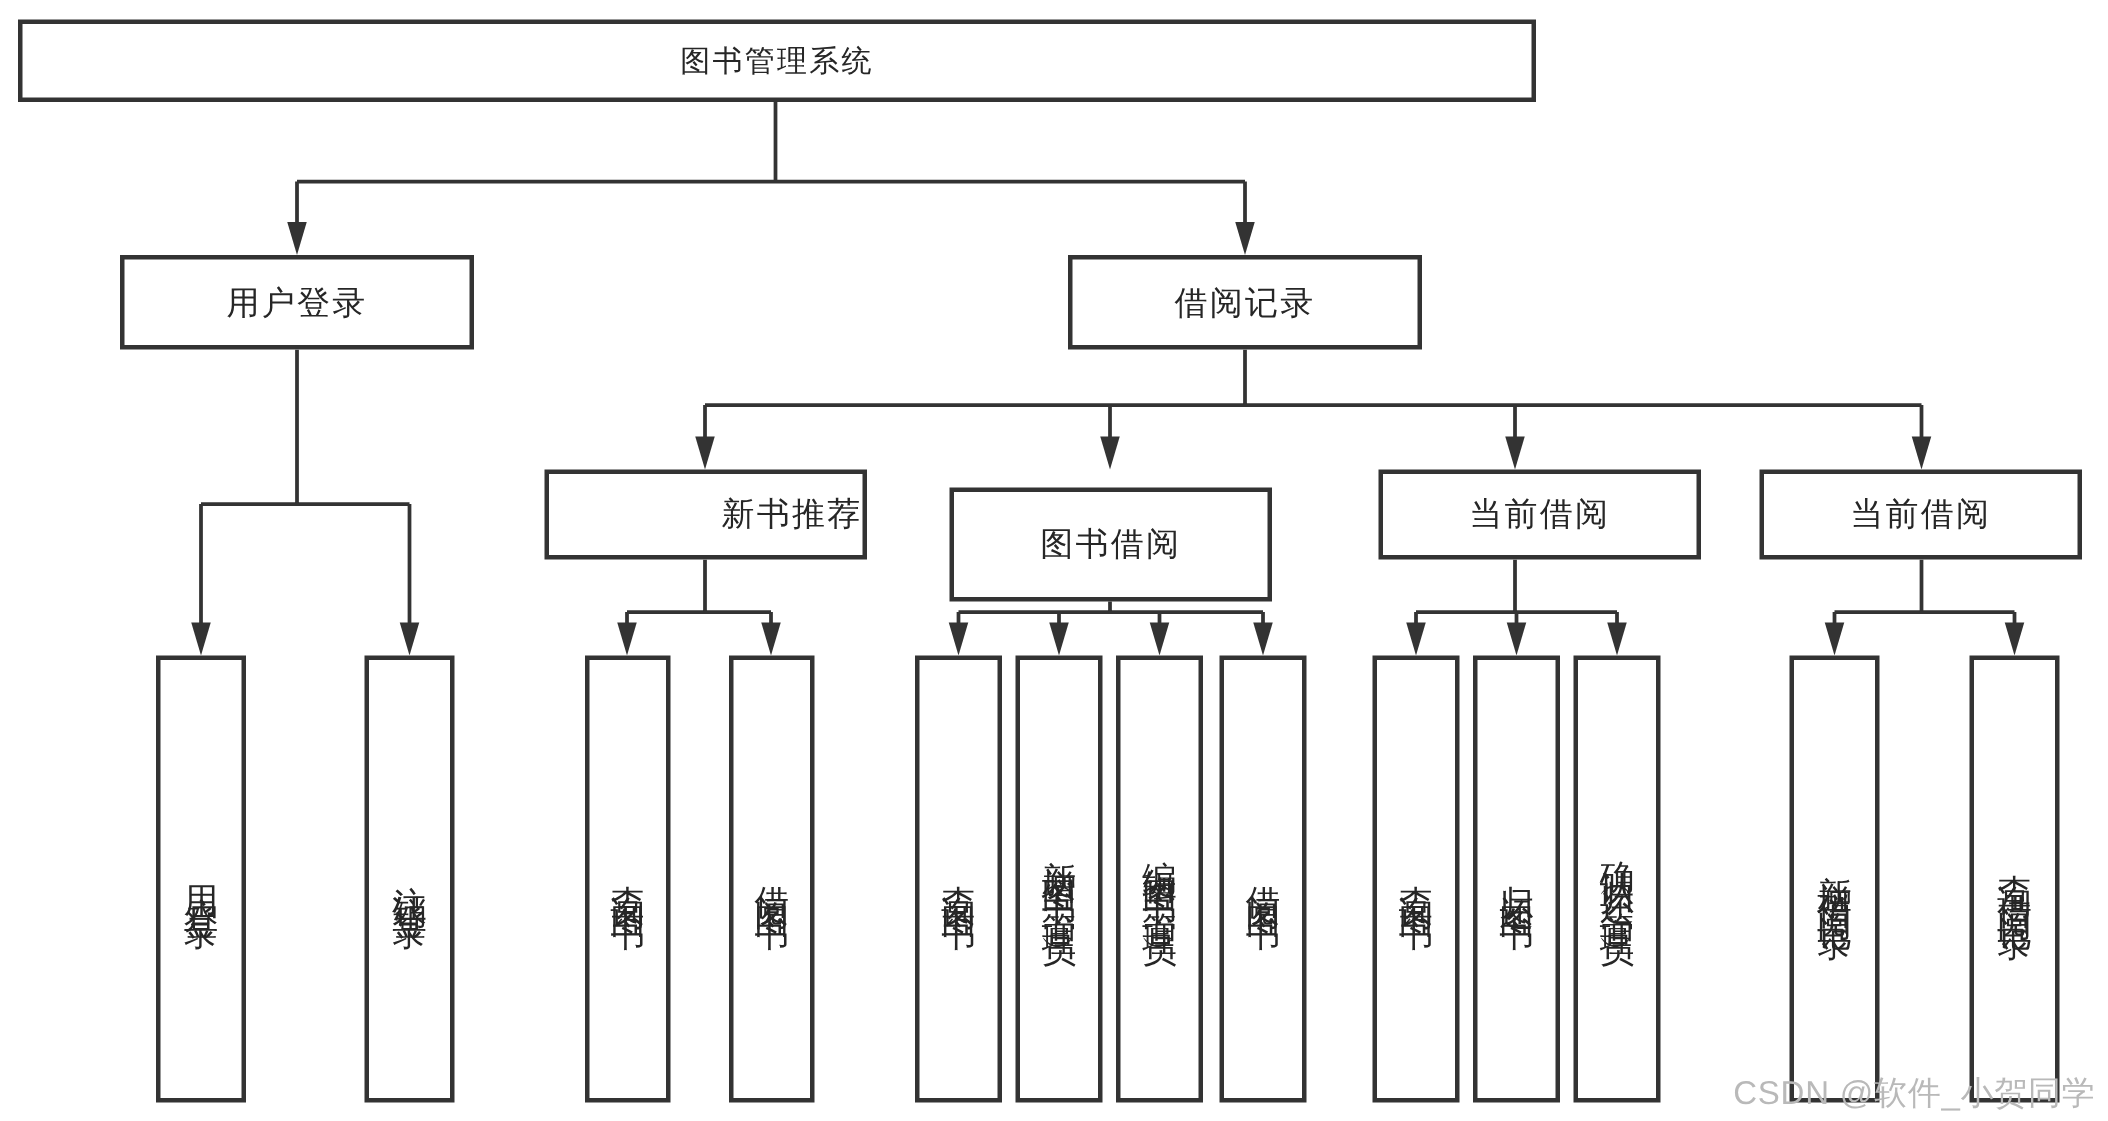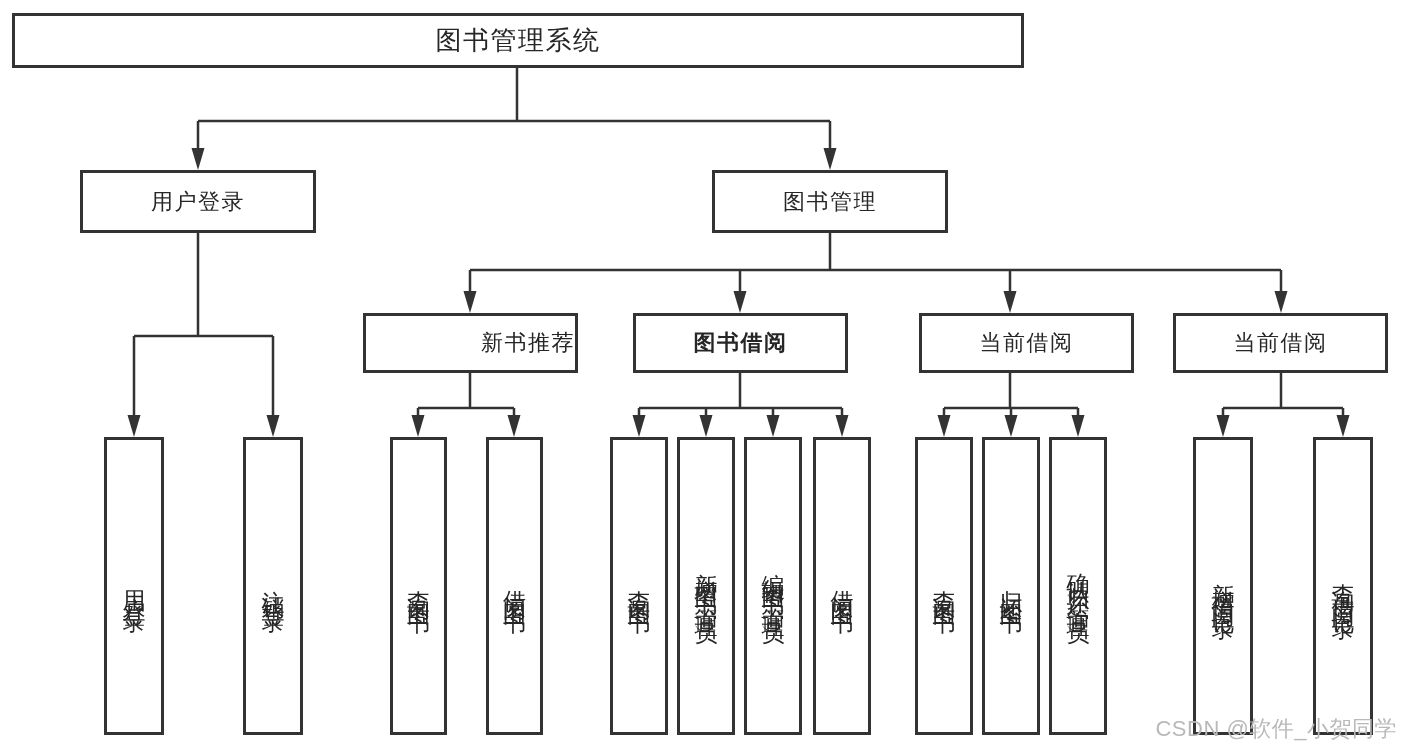--- a/index.html
+++ b/index.html
@@ -37,37 +37,37 @@
   .node {
     position: absolute;
     background: var(--color-background);
     border: 3px solid var(--color-box_border);
     display: flex;
     align-items: center;
     justify-content: center;
     color: var(--color-text);
   }
   .hbox { font-size: 22px; letter-spacing: 1.5px; }
-  .hbox.root { font-size: 26px; }
+  .hbox.root { font-size: 20px; }
   .vbox { }
   .vlabel {
     display: block;
     writing-mode: vertical-rl;
     text-orientation: mixed;
     font-size: 23px;
     line-height: 1;
     letter-spacing: 7px;
     white-space: nowrap;
   }
   
   .n-root   { left: 12px;   top: 13px;  width: 1012px; height: 55px; }
   .n-login  { left: 80px;   top: 170px; width: 236px;  height: 63px; }
   .n-mgmt   { left: 712px;  top: 170px; width: 236px;  height: 63px; }
   .n-g0     { left: 363px;  top: 313px; width: 215px;  height: 60px; justify-content: flex-end; }
-  .n-g1     { left: 633px;  top: 313px; width: 215px;  height: 60px; font-weight: bold; }
+  .n-g1     { left: 633px;  top: 325px; width: 215px;  height: 76px; }
   .n-g2     { left: 903px;  top: 313px; width: 215px;  height: 60px; margin-left: 16px; }
   .n-g3     { left: 1173px; top: 313px; width: 215px;  height: 60px; }
   .vbox     { top: 437px; height: 298px; }
   .v-a0 { left: 104px;  width: 60px; }
   .v-a1 { left: 243px;  width: 60px; }
   .v-b0 { left: 390px;  width: 57px; }
   .v-b1 { left: 486px;  width: 57px; }
   .v-c0 { left: 610px;  width: 58px; }
   .v-c1 { left: 677px;  width: 58px; }
   .v-c2 { left: 744px;  width: 58px; }
@@ -143,21 +143,21 @@
   </svg>
 
   <div class="node hbox root n-root">
     <span>图书管理系统</span>
   </div>
 
   <div class="node hbox n-login">
     <span>用户登录</span>
   </div>
   <div class="node hbox n-mgmt">
-    <span>图书管理</span>
+    <span>借阅记录</span>
   </div>
 
   <div class="node hbox n-g0">
     <span>新书推荐</span>
   </div>
   <div class="node hbox n-g1">
     <span>图书借阅</span>
   </div>
   <div class="node hbox n-g2">
     <span>当前借阅</span>

